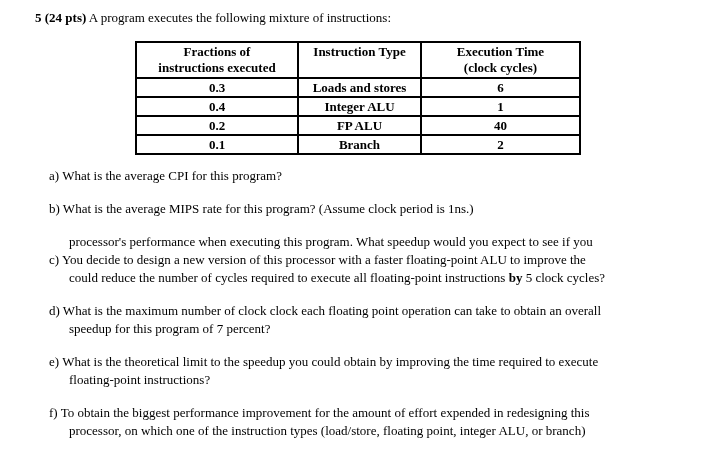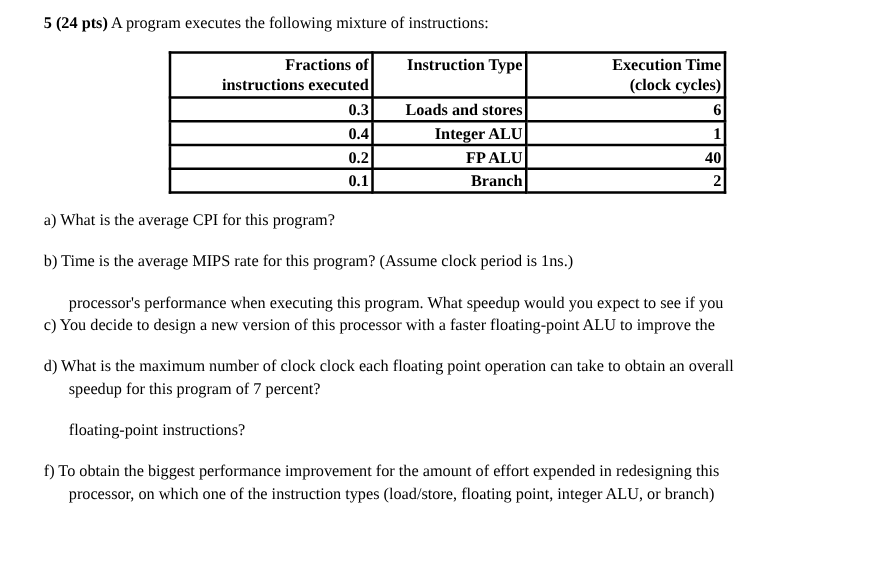--- a/index.html
+++ b/index.html
@@ -12,40 +12,40 @@
   .page { padding: 9px 26px 0 35px; font-size: 13px; }
 
   .title { margin: 0 0 14px 0; line-height: 18px; }
   .title b { font-weight: bold; }
 
   table.mix-table {
     border-collapse: collapse;
     margin: 0 0 12px 100px;
     font-size: 13px;
     font-weight: bold;
-    text-align: right;
+    text-align: center;
     border-radius: 18px;
   }
   table.mix-table th, table.mix-table td {
     border: 2px solid #000000;
     padding: 0 2px;
   }
   table.mix-table th {
     height: 33px;
     vertical-align: top;
     font-weight: bold;
     padding-top: 1px;
   }
   th.col-fraction { width: 156px; }
   th.col-type     { width: 117px; }
   th.col-time     { width: 153px; }
   .hline { display: block; line-height: 16px; }
   table.mix-table td { height: 17px; line-height: 17px; }
 
-  .question { margin: 0 0 15px 0; }
+  .question { margin: 0 0 15px 14px; }
   .qline { display: block; line-height: 18px; }
   .qline.cont { margin-left: 20px; }
   .qlabel { }
   .qbold { font-weight: bold; }
 </style>
 </head>
 <body>
 
 <div class="page">
 
@@ -89,34 +89,36 @@
         <td>2</td>
       </tr>
     </tbody>
   </table>
 
   <div class="question">
     <span class="qline first"><span class="qlabel">a)</span> <span>What is the average CPI for this program?</span></span>
   </div>
 
   <div class="question">
-    <span class="qline first"><span class="qlabel">b)</span> <span>Time is the average MIPS rate for this program? (Assume clock period is 1ns.)</span></span>
+    <span class="qline first"><span class="qlabel">b)</span> <span>What is the average MIPS rate for this program? (Assume clock period is 1ns.)</span></span>
   </div>
 
   <div class="question">
     <span class="qline cont">processor's performance when executing this program. What speedup would you expect to see if you</span>
     <span class="qline first"><span class="qlabel">c)</span> <span>You decide to design a new version of this processor with a faster floating-point ALU to improve the</span></span>
+    <span class="qline cont"><span>could reduce the number of cycles required to execute all floating-point instructions </span><b class="qbold">by</b><span> 5 clock cycles?</span></span>
   </div>
 
   <div class="question">
     <span class="qline first"><span class="qlabel">d)</span> <span>What is the maximum number of clock clock each floating point operation can take to obtain an overall</span></span>
     <span class="qline cont">speedup for this program of 7 percent?</span>
   </div>
 
   <div class="question">
+    <span class="qline first"><span class="qlabel">e)</span> <span>What is the theoretical limit to the speedup you could obtain by improving the time required to execute</span></span>
     <span class="qline cont">floating-point instructions?</span>
   </div>
 
   <div class="question">
     <span class="qline first"><span class="qlabel">f)</span> <span>To obtain the biggest performance improvement for the amount of effort expended in redesigning this</span></span>
     <span class="qline cont">processor, on which one of the instruction types (load/store, floating point, integer ALU, or branch)</span>
   </div>
 
 </div>
 

